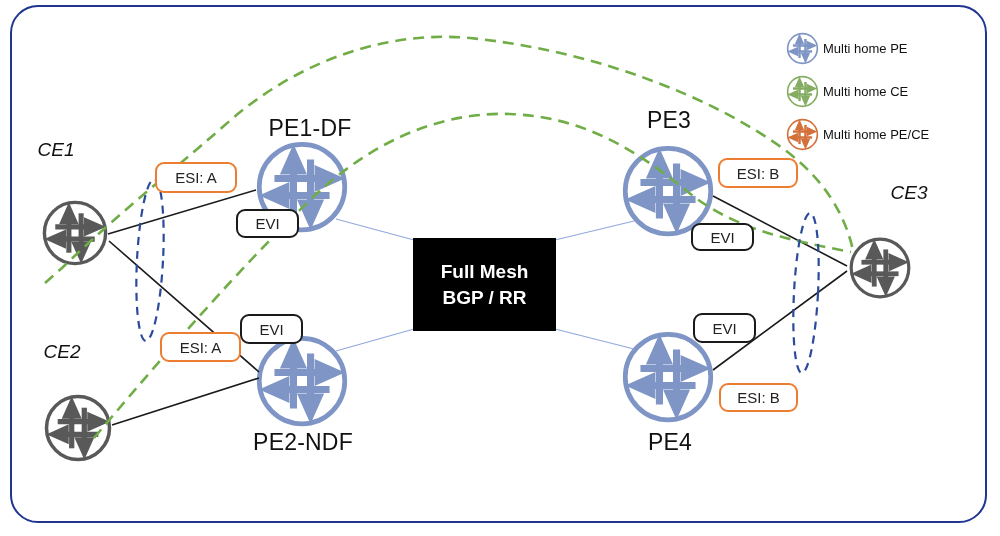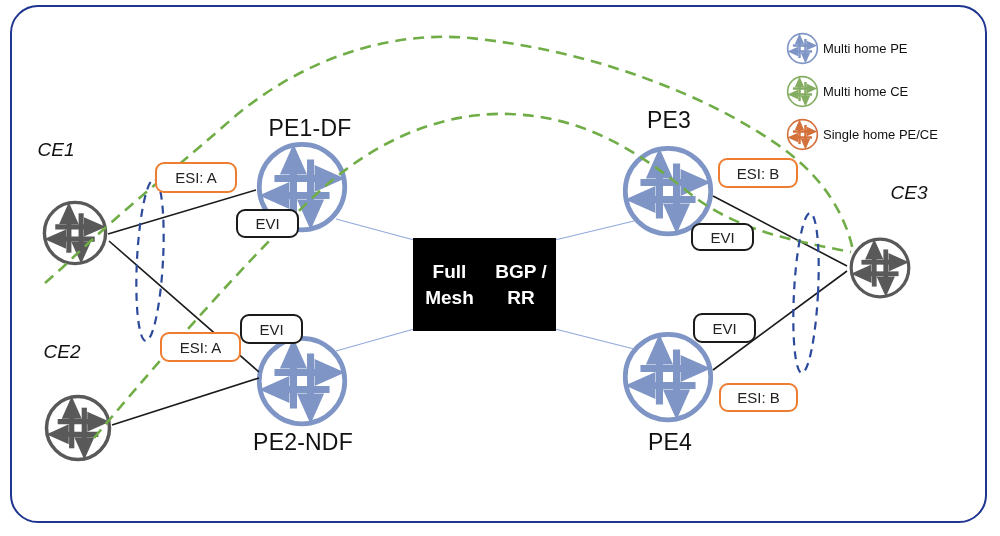--- a/index.html
+++ b/index.html
@@ -19,21 +19,21 @@
   .lg-green{color:var(--ce_green);}
   .lg-orange{color:var(--single_orange);}
   .node-label{position:absolute;transform:translate(-50%,-50%);white-space:nowrap;color:#111;}
   .pe-label{font-size:23px;letter-spacing:.2px;}
   .ce-label{font-size:19px;font-style:italic;}
   .badge{position:absolute;box-sizing:border-box;background:#fff;border-radius:9px;
          display:flex;align-items:center;justify-content:center;font-size:15px;color:#222;}
   .esi{border:2px solid var(--esi_orange);}
   .evi{border:2px solid #1a1a1a;}
   .core-box{position:absolute;left:413px;top:238px;width:143px;height:93px;background:#000;
-            color:#fff;display:flex;flex-direction:row;align-items:center;justify-content:center;
+            color:#fff;display:flex;flex-direction:column;align-items:center;justify-content:center;
             font-size:19px;font-weight:bold;line-height:1.35;text-align:center;}
   .legend{position:absolute;left:786px;top:31px;display:flex;flex-direction:column;gap:9px;}
   .legend-row{display:flex;align-items:center;gap:4px;height:34px;}
   .legend-icon{width:33px;height:33px;line-height:0;flex:0 0 auto;}
   .legend-icon svg{display:block;width:100%;height:100%;}
   .legend-label{font-size:13px;color:#111;white-space:nowrap;}
   .g-dash{stroke:var(--green_dash);stroke-width:2.6;fill:none;stroke-dasharray:11 7;}
   .blk{stroke:#1a1a1a;stroke-width:1.6;}
   .mesh{stroke:var(--mesh_blue);stroke-width:1.2;}
   .navy-ellipse{stroke:var(--navy_dash);stroke-width:2.2;fill:none;stroke-dasharray:8 6;}
@@ -243,18 +243,18 @@
                 <polygon points="41,14 32.5,33 49.5,33"></polygon>
                 <line x1="59" y1="21" x2="59" y2="69"></line>
                 <polygon points="59,86 50.5,67 67.5,67"></polygon>
                 <line x1="21" y1="41" x2="69" y2="41"></line>
                 <polygon points="86,41 67,32.5 67,49.5"></polygon>
                 <line x1="79" y1="59" x2="31" y2="59"></line>
                 <polygon points="14,59 33,50.5 33,67.5"></polygon>
               </g>
             </svg>
           </span>
-        <span class="legend-label">Single home PE/CE</span>
+        <span class="legend-label">Multi home PE/CE</span>
       </div>
     </div>
   </div>
 
 </div>
 
 </body></html>

